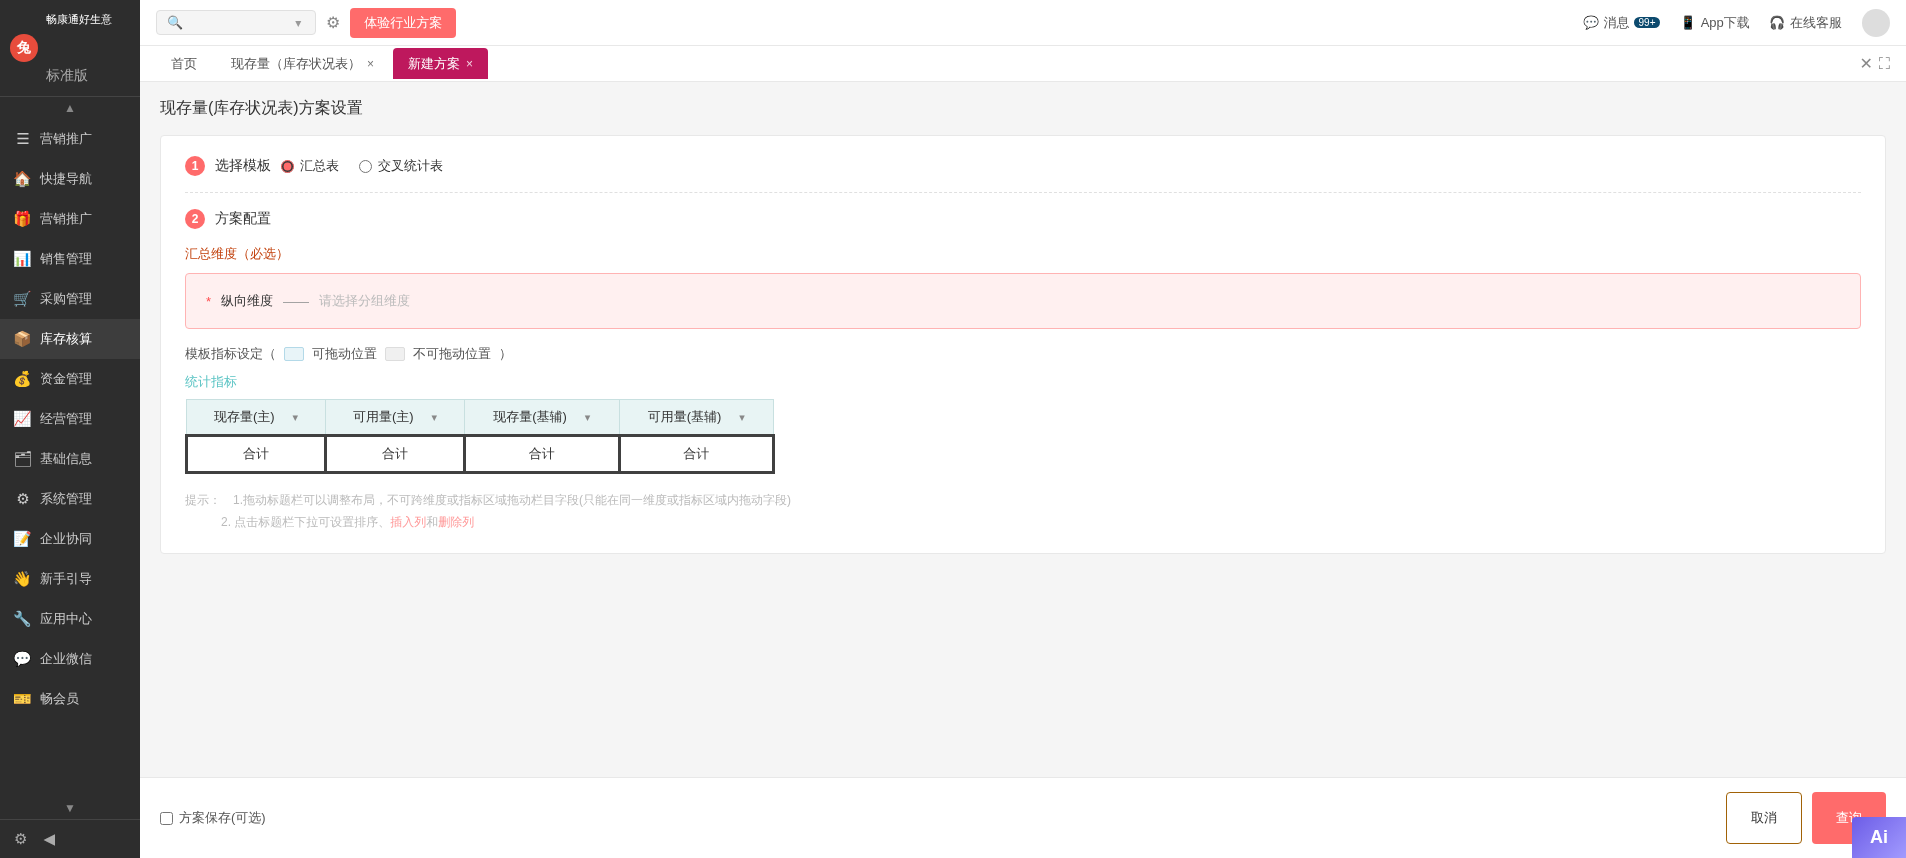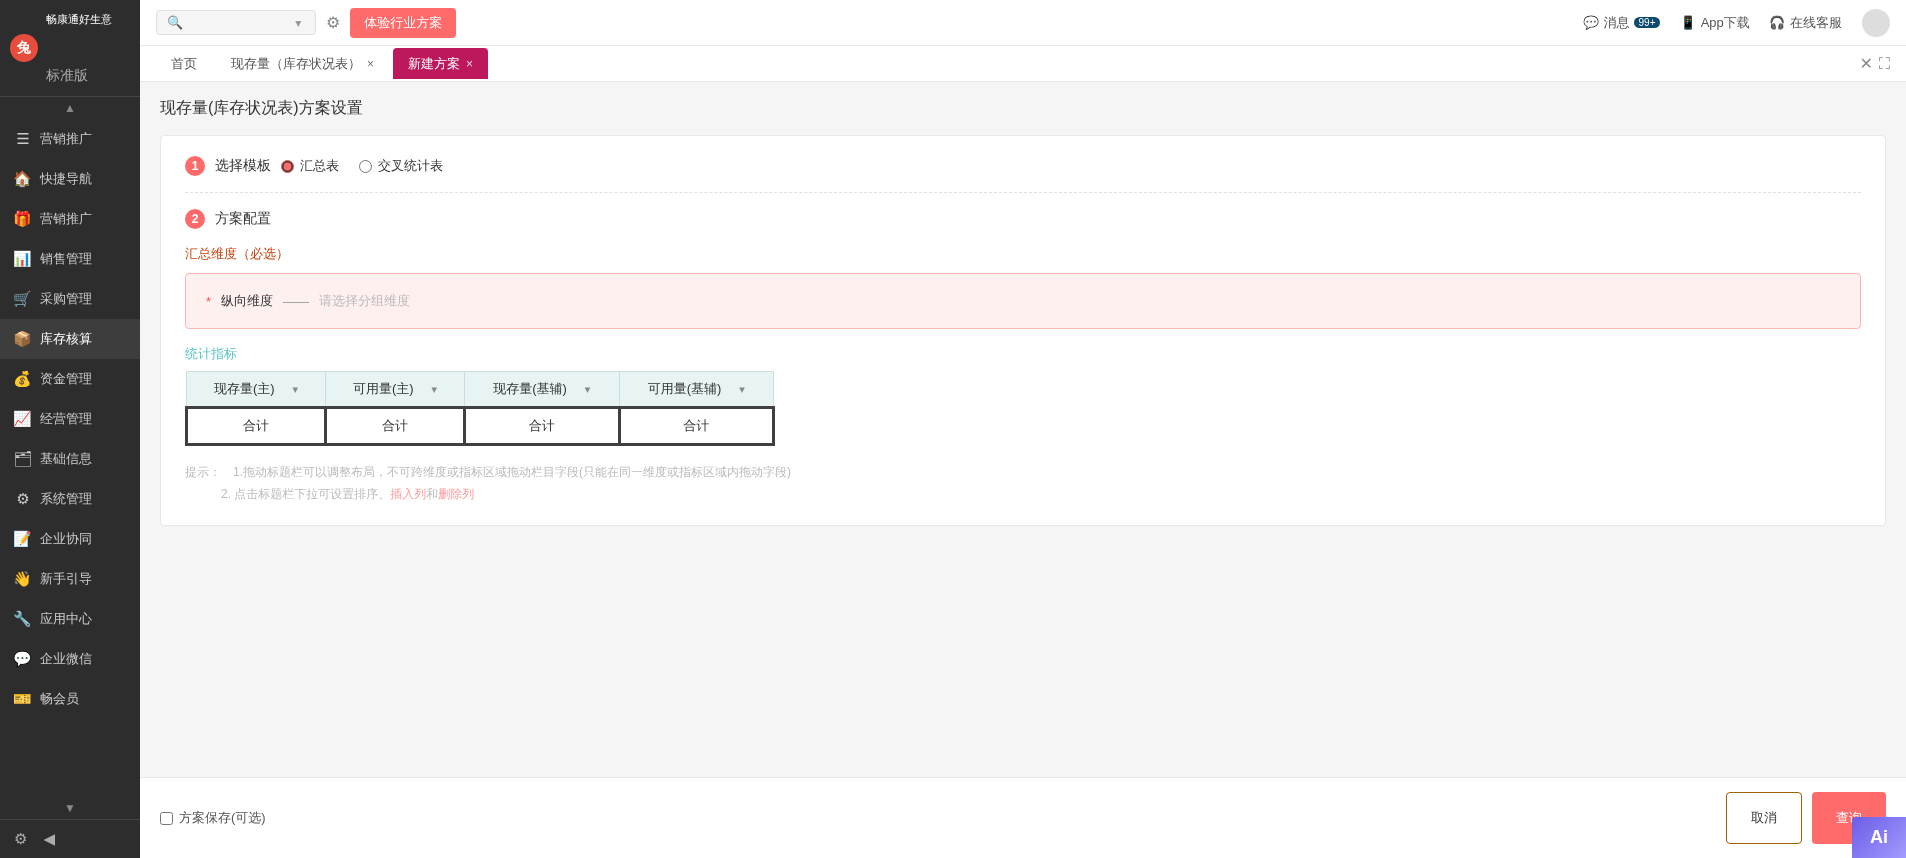--- a/index.html
+++ b/index.html
@@ -571,20 +571,28 @@
 
       <div class="required-field">
         <div class="vertical-dim">
           <span class="required-star">*</span>
           <span class="dim-label">纵向维度</span>
           <span class="dim-dash">——</span>
           <span class="dim-placeholder">请选择分组维度</span>
         </div>
       </div>
 
+      <div class="template-indicator">
+        <span>模板指标设定（</span>
+        <span class="indicator-box-blue"></span>
+        <span>可拖动位置</span>
+        <span class="indicator-box-gray"></span>
+        <span>不可拖动位置</span>
+        <span>）</span>
+      </div>
 
       <div class="stats-section">
         <div class="stats-label">统计指标</div>
         <table class="stats-table">
           <thead>
             <tr>
               <th>
                 <div class="col-header">
                   <span>现存量(主)</span>
                   <span class="chevron-icon">▾</span>

